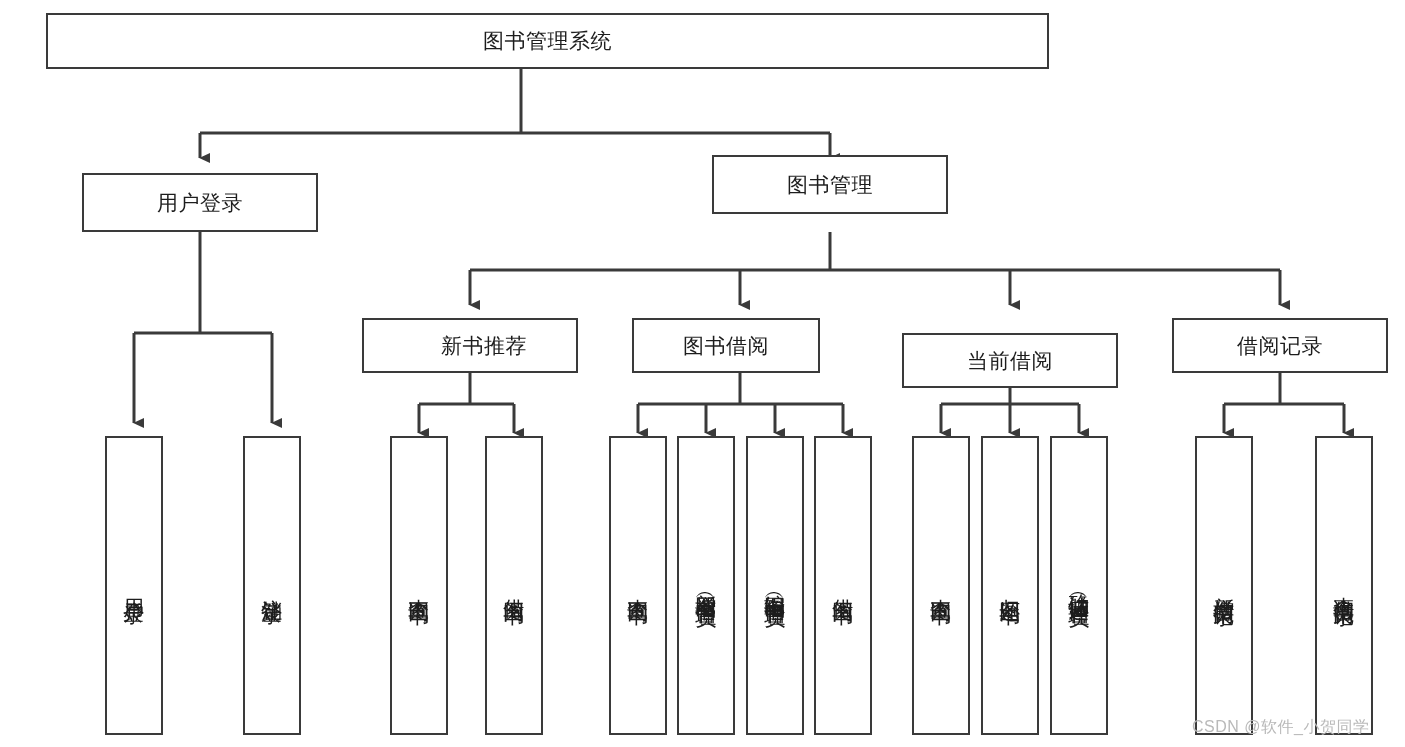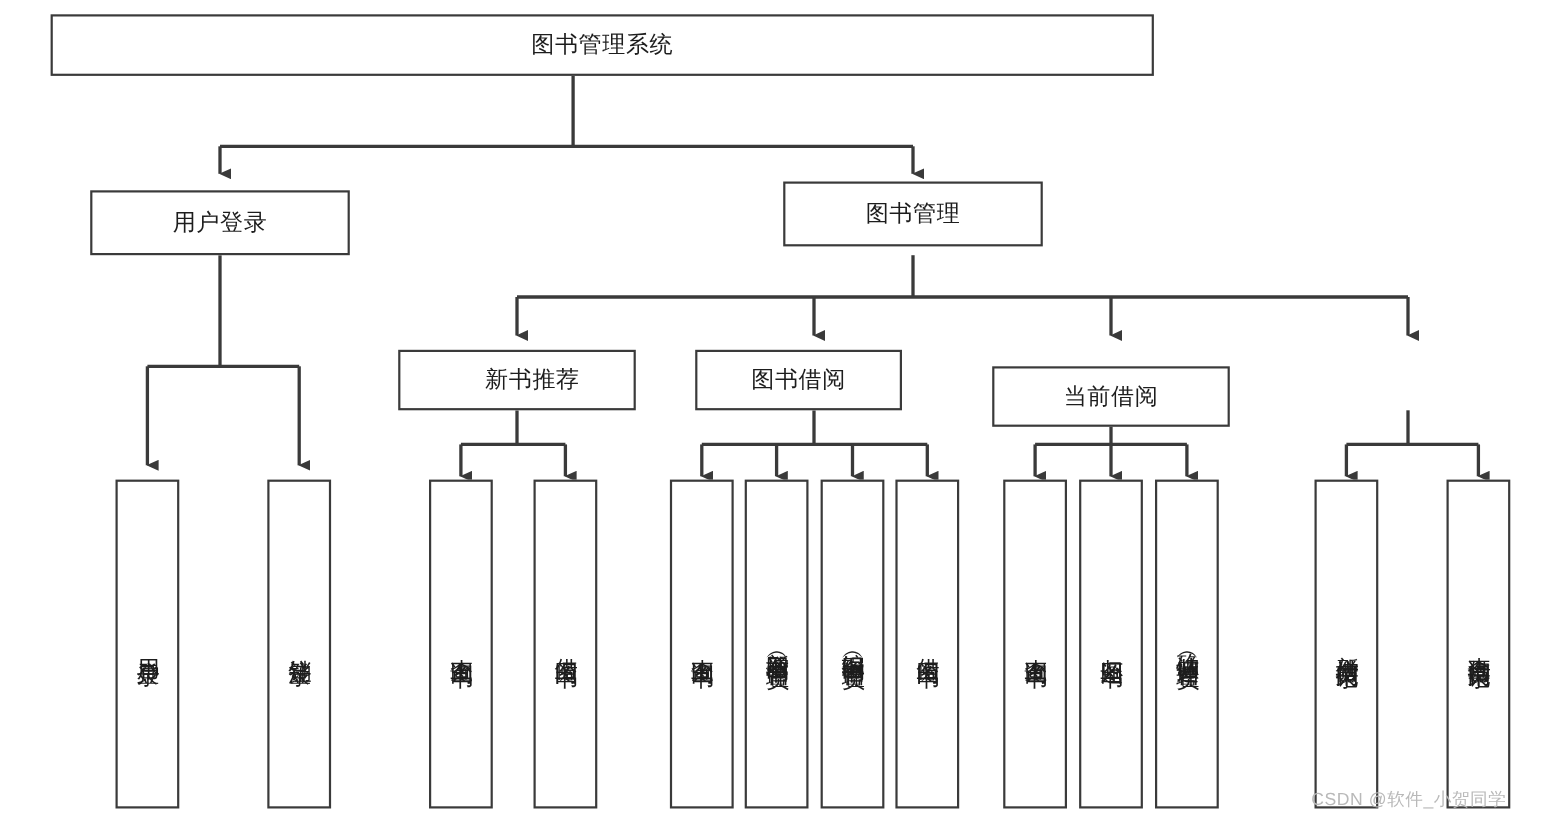--- a/index.html
+++ b/index.html
@@ -112,25 +112,26 @@
       <path d="M1280,373 L1280,404"></path>
       <path d="M1224,404 L1344,404"></path>
       <path d="M1224,404 L1224,433" marker-end="url(#arw)"></path>
       <path d="M1344,404 L1344,433" marker-end="url(#arw)"></path>
     </g>
   </svg>
 
   <div class="node h" style="left:20px; top:13px; width:1003px; height:56px;margin-left:26px;">图书管理系统</div>
 
   <div class="node h" style="left:82px; top:173px; width:236px; height:59px;">用户登录</div>
-  <div class="node h" style="left:712px; top:165px; width:236px; height:59px;">图书管理</div>
+  <div class="node h" style="left:712px; top:155px; width:236px; height:59px;">图书管理</div>
 
   <div class="node h" style="left:362px; top:318px; width:216px; height:55px;padding-left:28px;">新书推荐</div>
   <div class="node h" style="left:632px; top:318px; width:188px; height:55px;">图书借阅</div>
   <div class="node h" style="left:902px; top:318px; width:216px; height:55px;margin-top:15px;">当前借阅</div>
+  <div class="node h" style="left:1172px; top:318px; width:216px; height:55px;">借阅记录</div>
 
   <div class="node v" style="left:105px; top:436px; width:58px; height:299px;">
     <span>用户登录</span>
   </div>
   <div class="node v" style="left:243px; top:436px; width:58px; height:299px;">
     <span>注销登录</span>
   </div>
 
   <div class="node v" style="left:390px; top:436px; width:58px; height:299px;">
     <span>查询图书</span>

